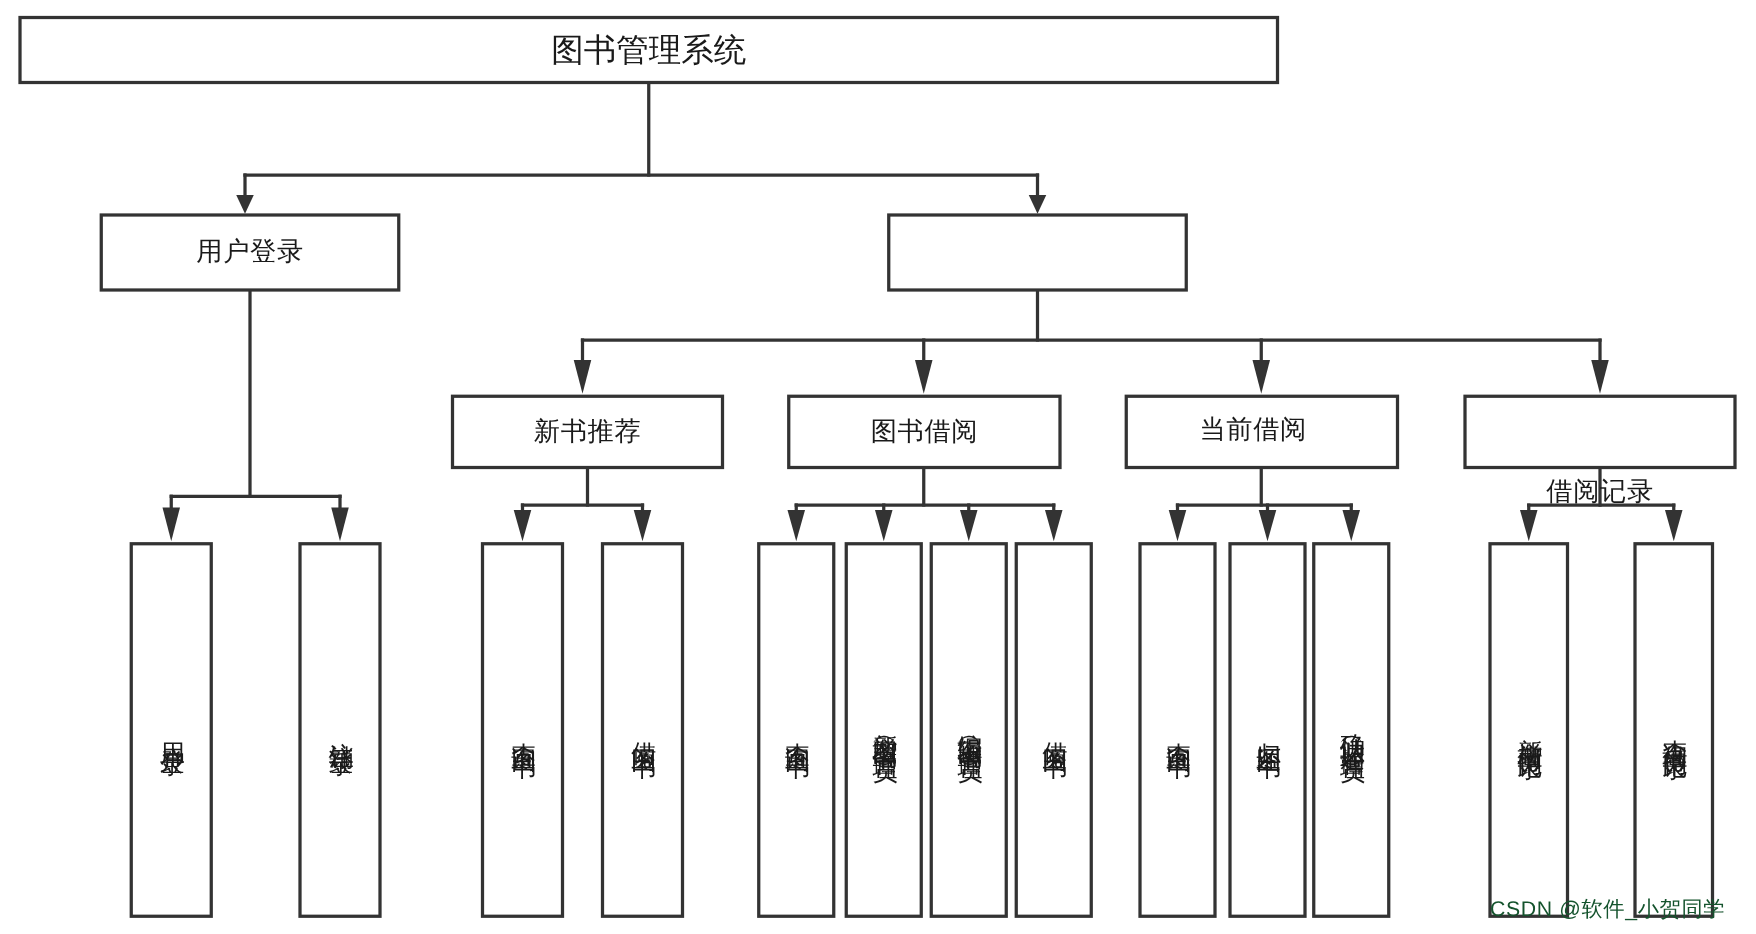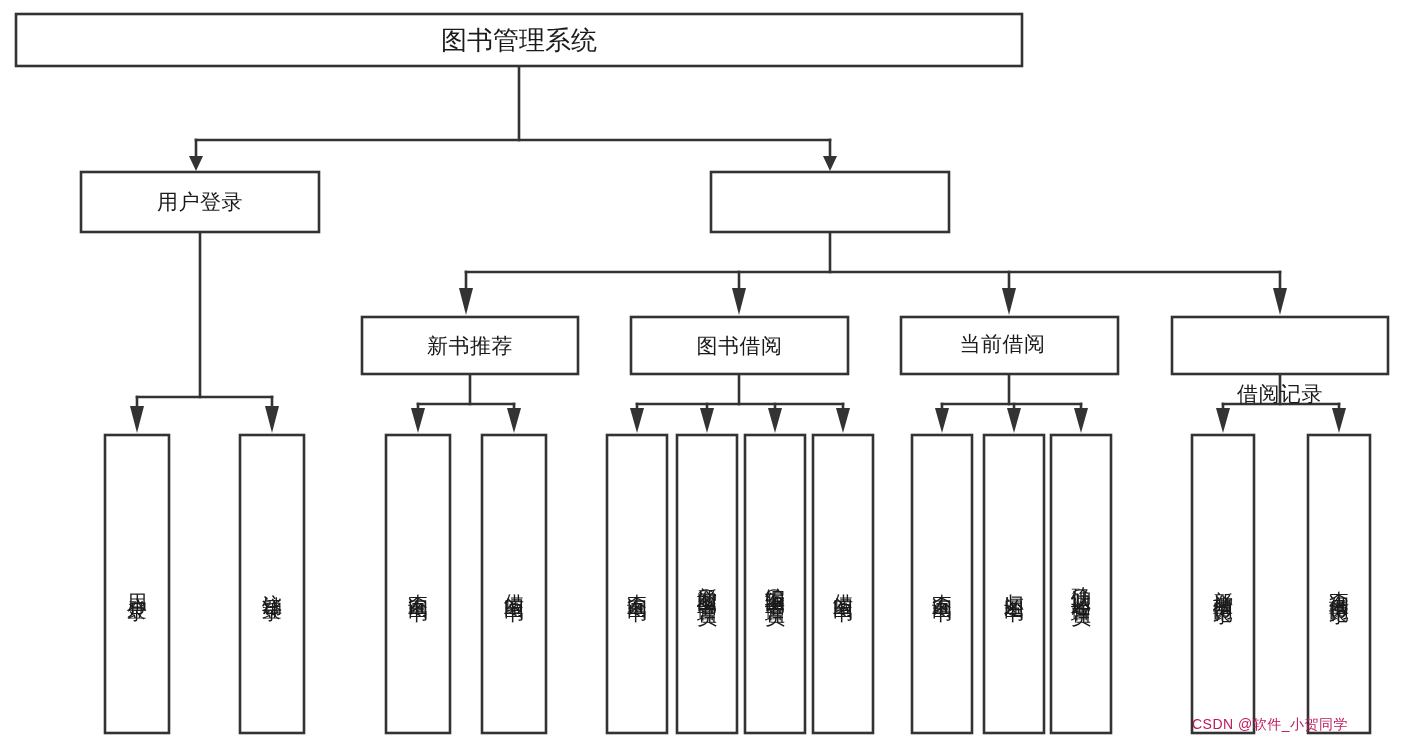--- a/index.html
+++ b/index.html
@@ -64,22 +64,22 @@
     text-orientation: upright;
     font-size: 20px;
     letter-spacing: 3px;
     line-height: 1.05;
     align-items: center;
     justify-content: center;
   }
   .watermark {
     position: absolute;
     font-family: "Liberation Sans", "DejaVu Sans", sans-serif;
-    font-size: 14px;
-    color: #be185d;
+    font-size: 17px;
+    color: #14532d;
     white-space: nowrap;
     letter-spacing: 0.5px;
   }
 </style>
 </head>
 <body>
 
 <div id="diagram-root">
 
   <svg id="flow-svg" viewBox="0 0 1405 747">

